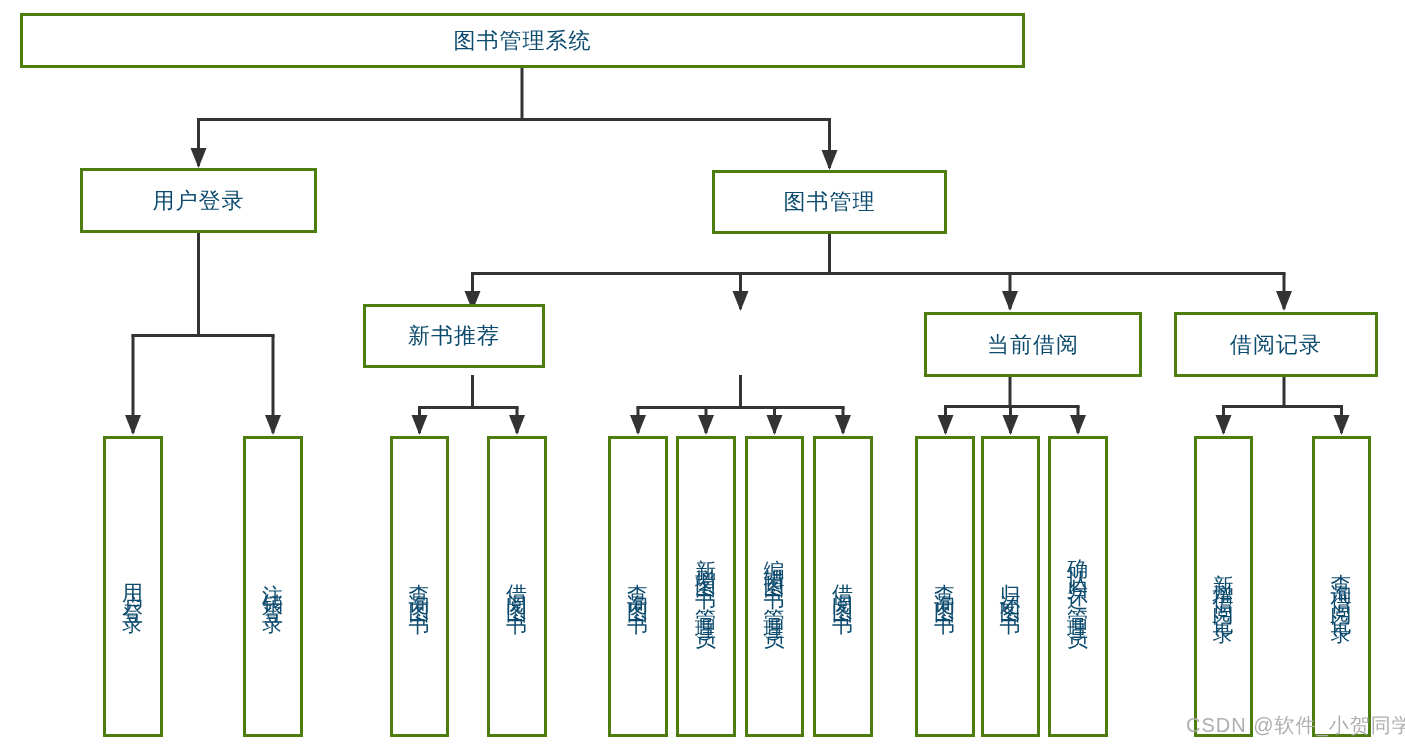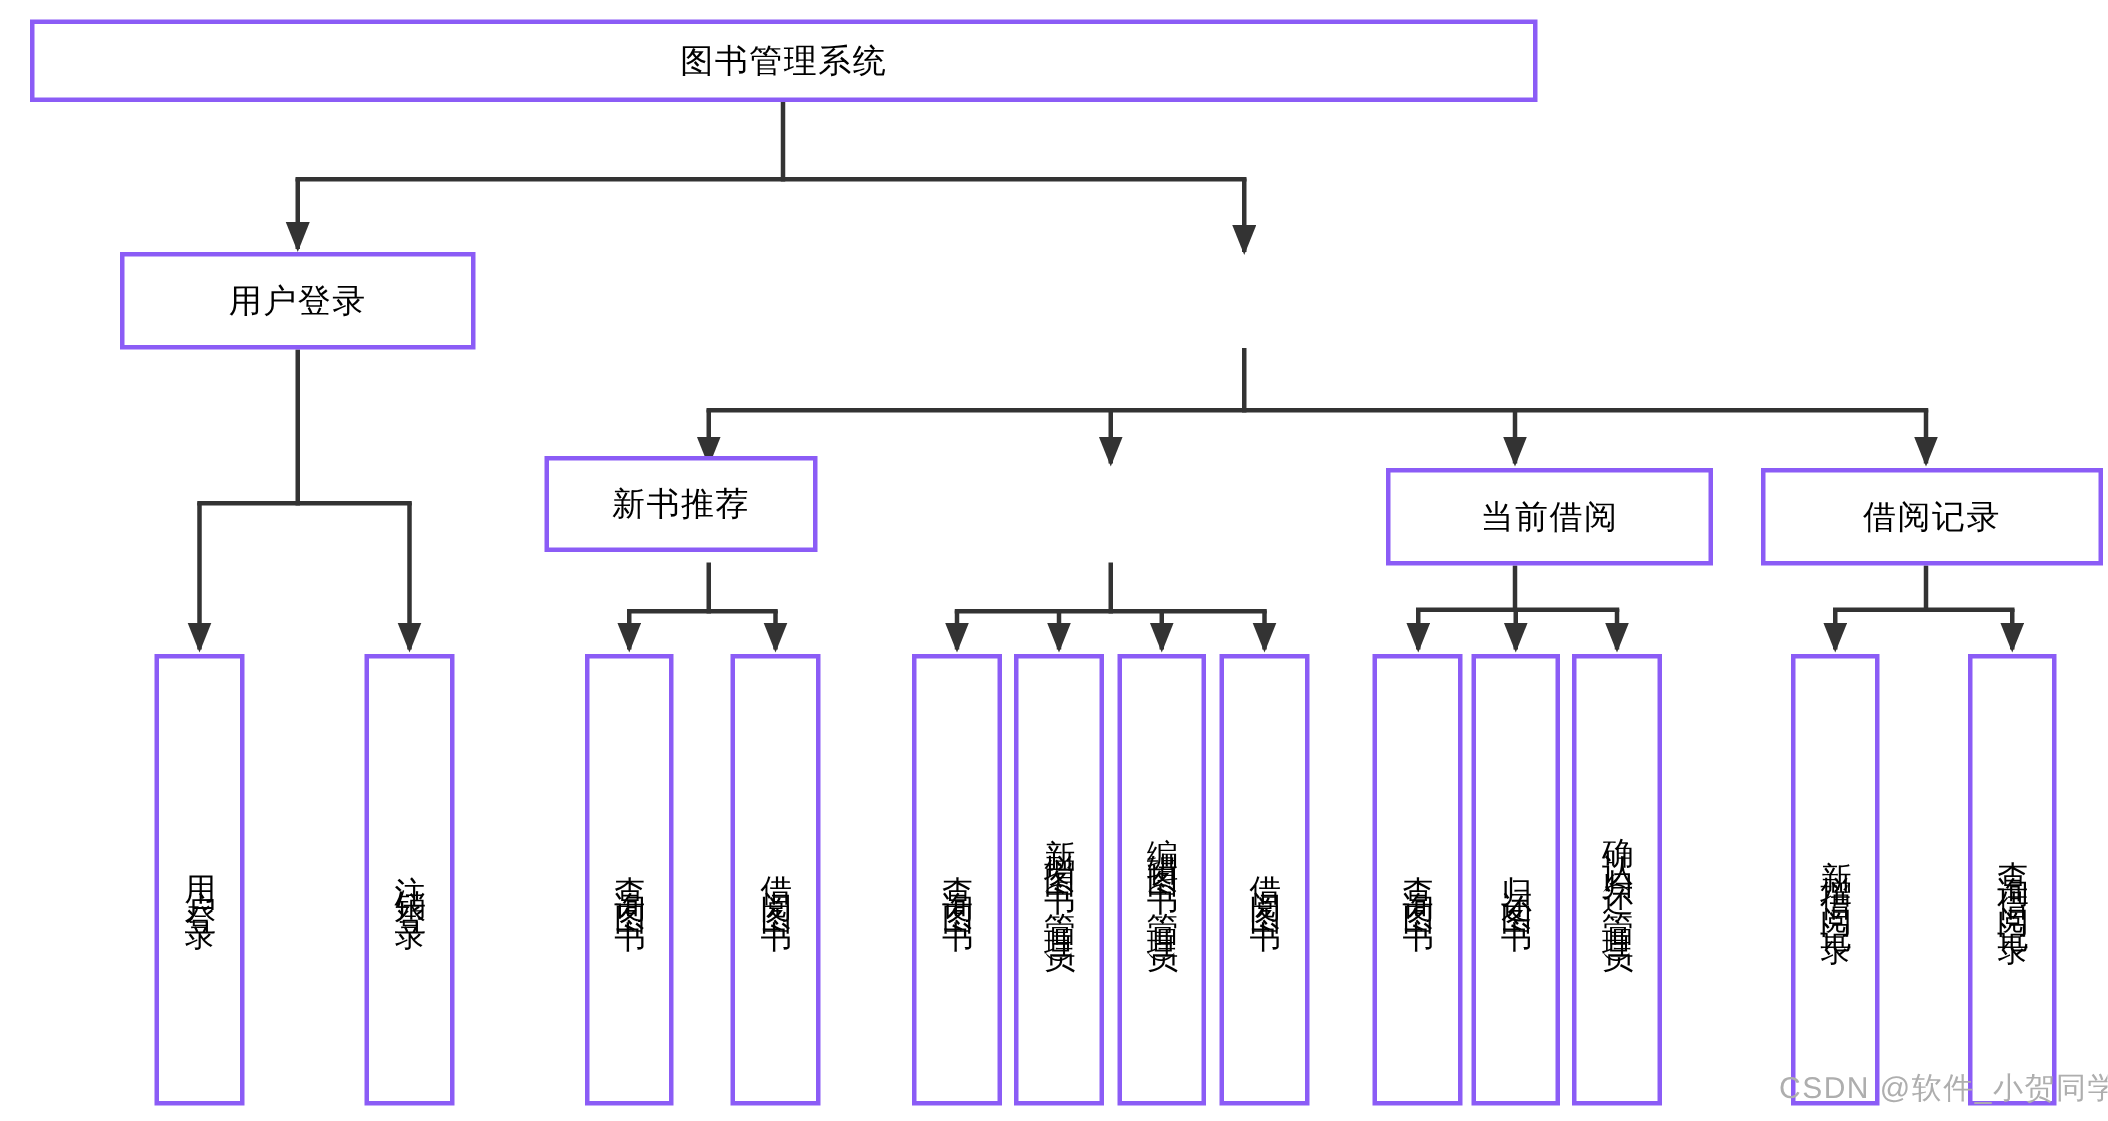--- a/index.html
+++ b/index.html
@@ -1,22 +1,22 @@
 <!DOCTYPE html>
 <html><head>
 <meta charset="utf-8">
 <style>
   html,body{margin:0;padding:0;background:#ffffff;}
   body{width:1405px;height:747px;overflow:hidden;
        font-family:"Liberation Sans","DejaVu Sans",sans-serif;}
   .stage{position:relative;width:1405px;height:747px;background:#ffffff;}
   .connectors{position:absolute;left:0;top:0;z-index:1;}
   .node{position:absolute;box-sizing:border-box;background:#ffffff;
-        border:3px solid #8b5cf6;display:flex;align-items:center;justify-content:center;
-        color:#000000;z-index:2;}
+        border:3px solid #4d7c0f;display:flex;align-items:center;justify-content:center;
+        color:#0c4a6e;z-index:2;}
   .node.h{font-size:22px;letter-spacing:1px;}
   .node.v span{writing-mode:vertical-rl;font-size:21px;line-height:1;
                letter-spacing:10px;white-space:nowrap;}
   .watermark{position:absolute;left:1186px;top:712px;z-index:5;
              font-size:20px;color:#aeaeae;letter-spacing:1px;white-space:nowrap;}
 </style>
 </head>
 <body>
 
 <div class="stage">
@@ -71,28 +71,31 @@
     </g>
   </svg>
 
   <div class="node h" style="left:20px;top:13px;width:1005px;height:55px;">
     <span>图书管理系统</span>
   </div>
 
   <div class="node h" style="left:80px;top:168px;width:237px;height:65px;">
     <span>用户登录</span>
   </div>
+  <div class="node h" style="left:712px;top:170px;width:235px;height:64px;">
+    <span>图书管理</span>
+  </div>
 
   <div class="node h" style="left:363px;top:304px;width:182px;height:64px;">
     <span>新书推荐</span>
   </div>
   <div class="node h" style="left:924px;top:312px;width:218px;height:65px;">
     <span>当前借阅</span>
   </div>
-  <div class="node h" style="left:1174px;top:312px;width:228px;height:65px;">
+  <div class="node h" style="left:1174px;top:312px;width:204px;height:65px;">
     <span>借阅记录</span>
   </div>
 
   <div class="node v" style="left:103px;top:436px;width:60px;height:301px;">
     <span>用户登录</span>
   </div>
   <div class="node v" style="left:243px;top:436px;width:60px;height:301px;">
     <span>注销登录</span>
   </div>
 

